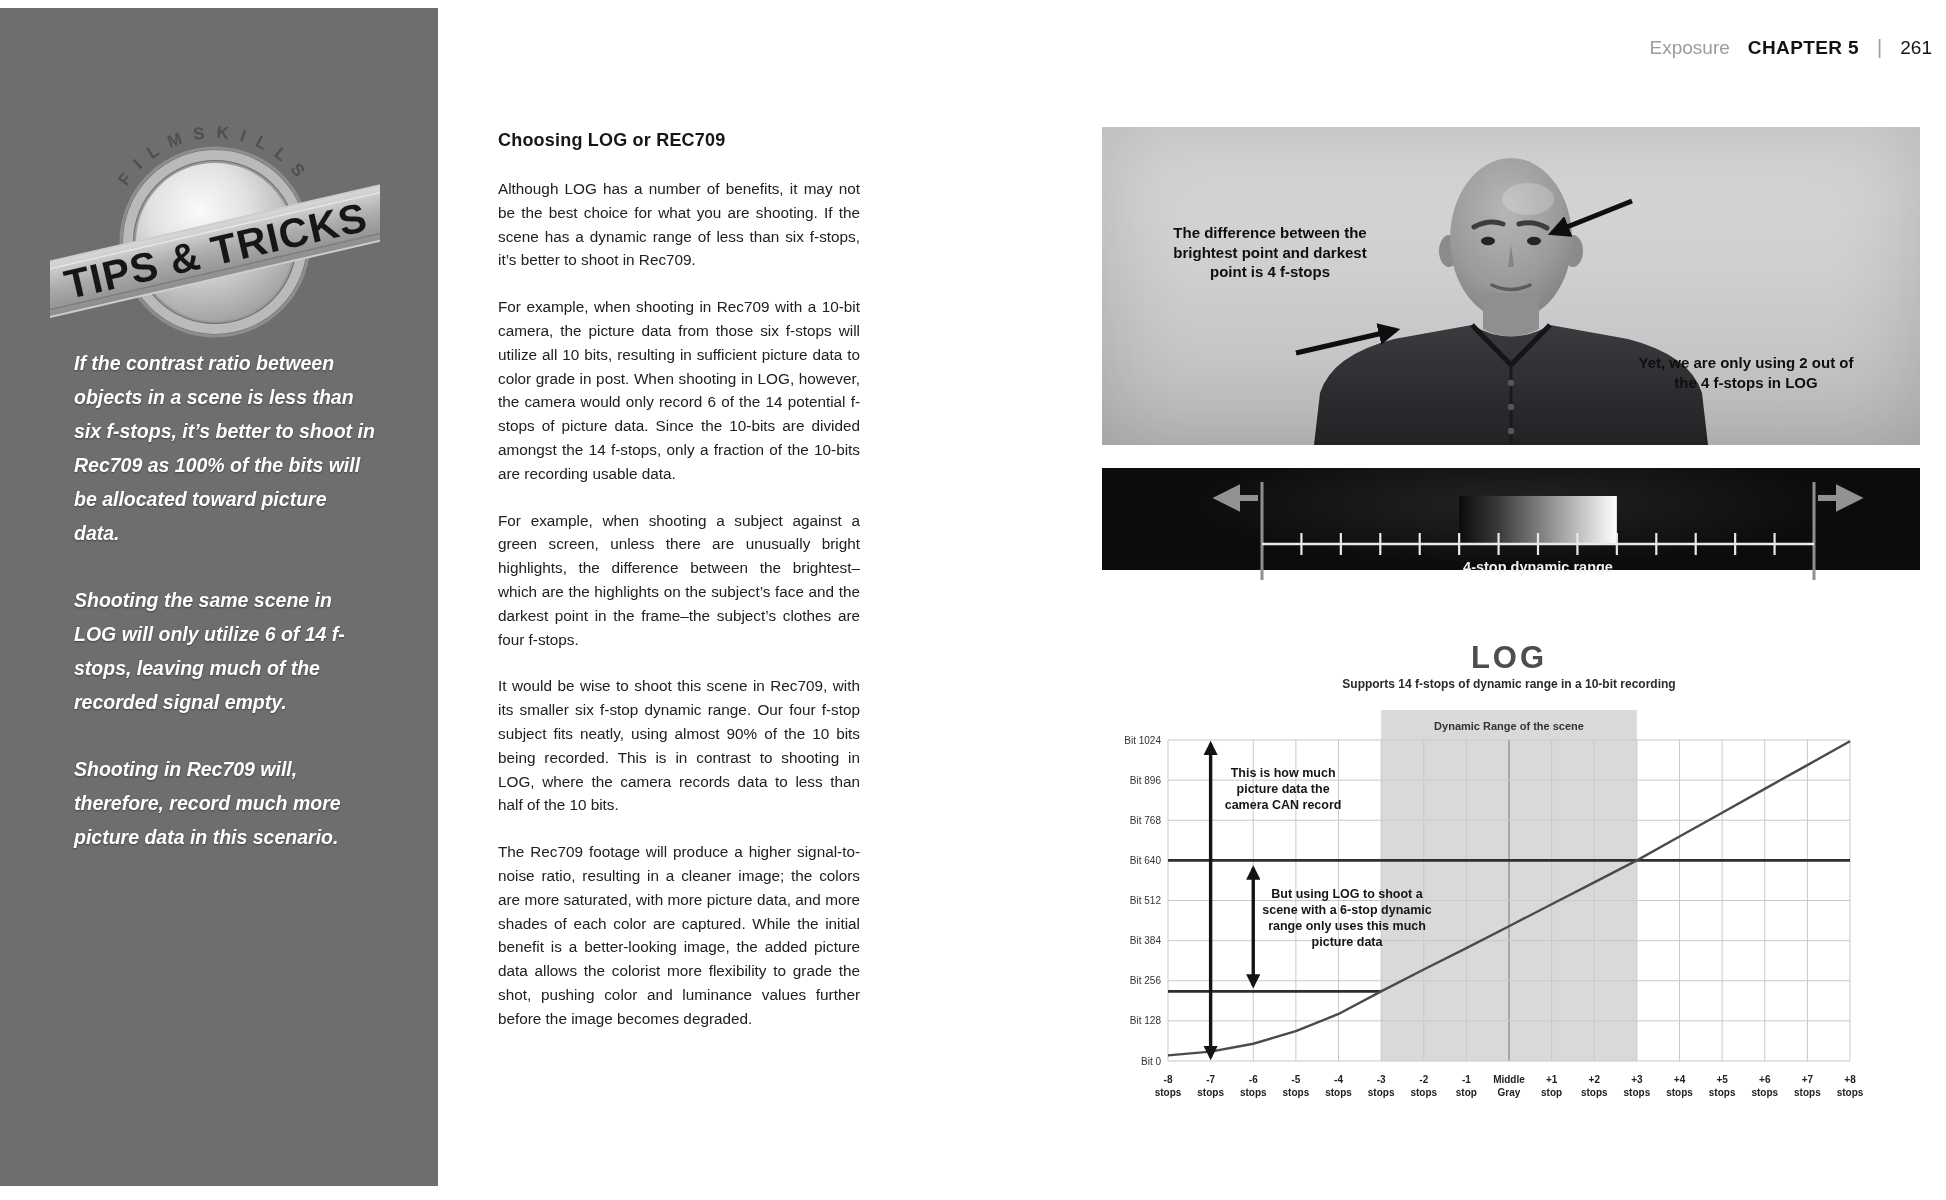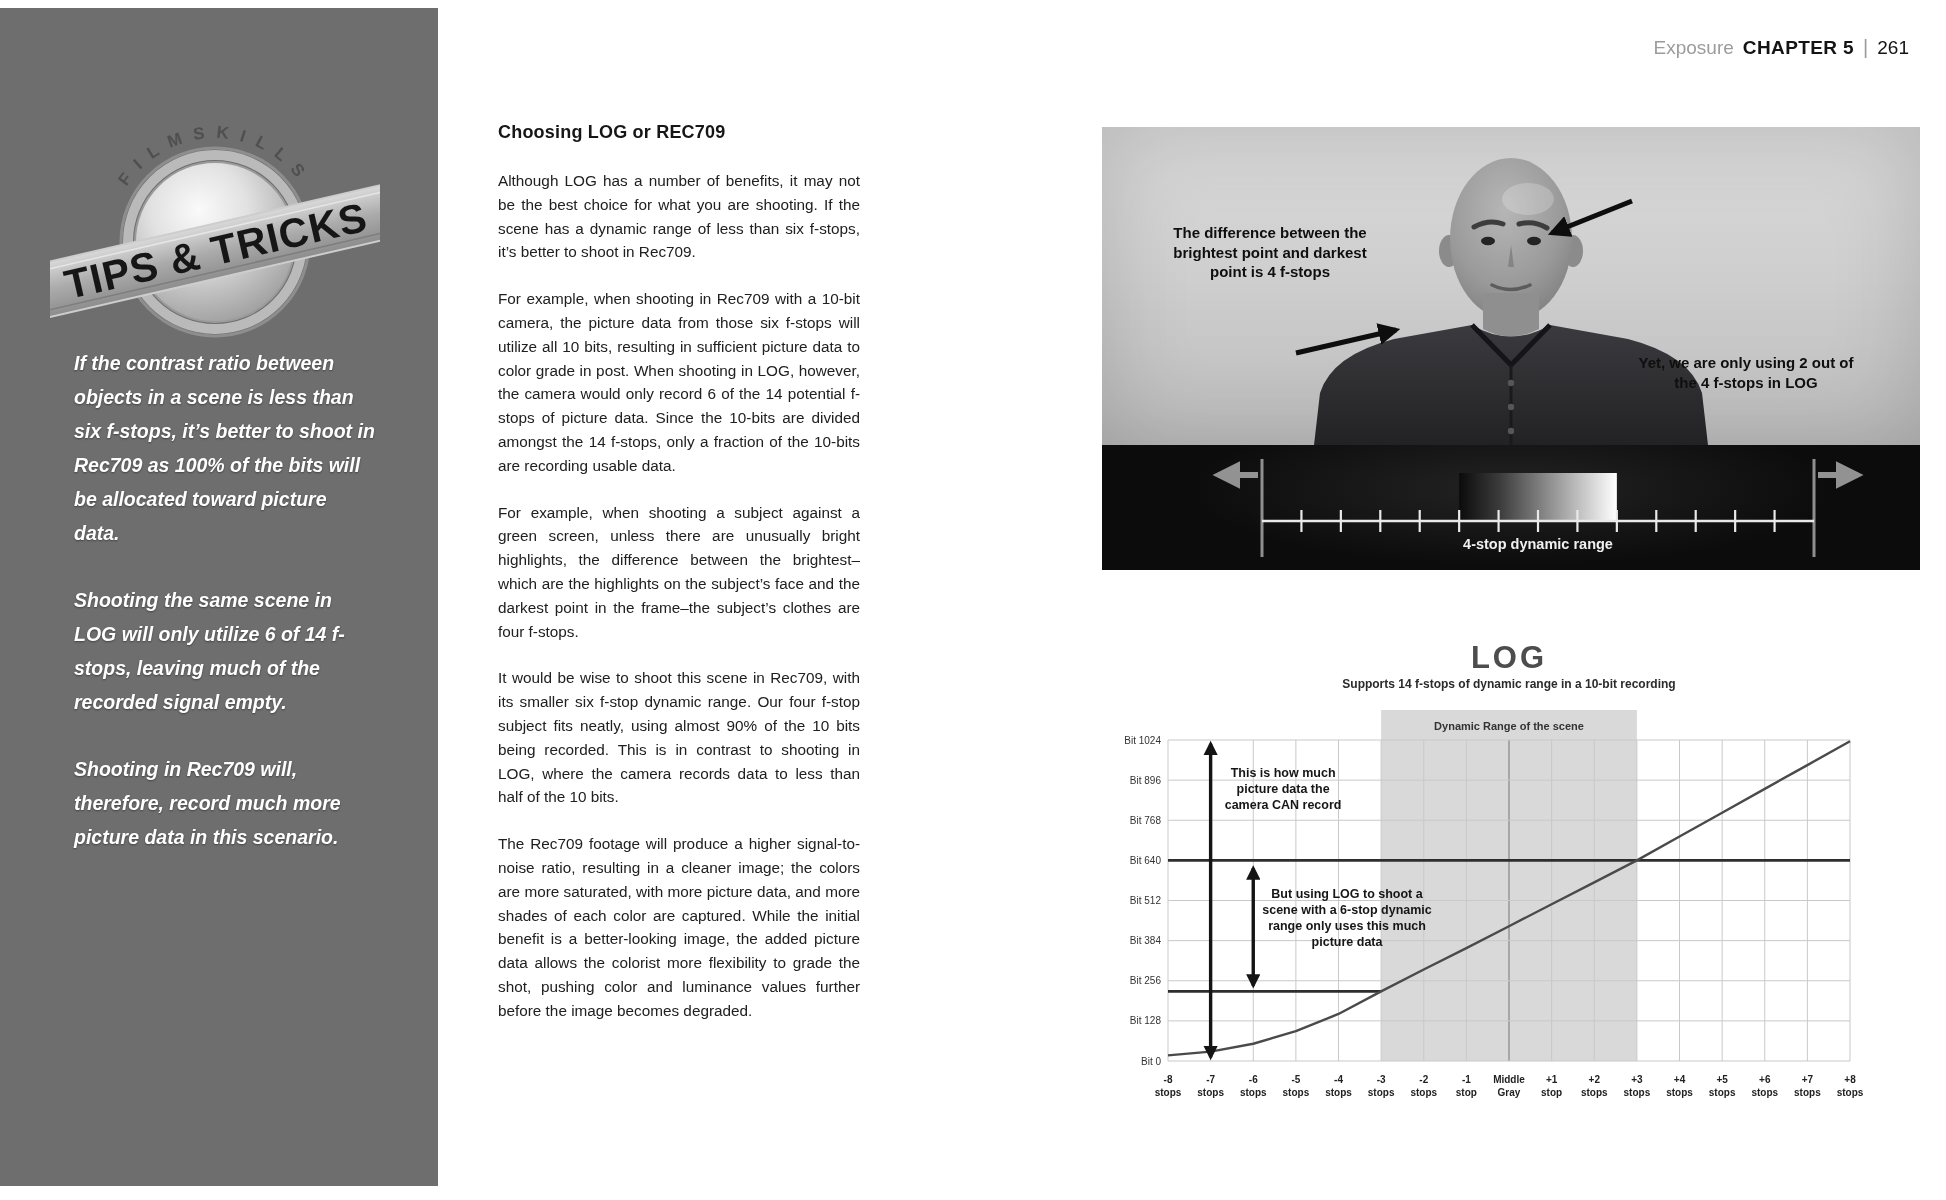--- a/index.html
+++ b/index.html
@@ -7,43 +7,43 @@
         font-family:"Liberation Sans","DejaVu Sans",sans-serif;}
 
   
   .sidebar{position:absolute;left:0;top:8px;width:438px;height:1178px;background:#6e6e6e;}
   .logo-wrap{position:absolute;left:50px;top:84px;width:330px;height:250px;}
   .sidebar-copy{position:absolute;left:74px;top:338px;width:302px;}
   .sidebar-copy p{font-style:italic;font-weight:700;color:#ffffff;font-size:19.5px;
                   line-height:34px;margin:0 0 33px 0;text-shadow:0 1px 2px rgba(0,0,0,.4);}
 
   
-  .page-header{position:absolute;top:36px;right:37px;display:flex;align-items:baseline;gap:9px;}
+  .page-header{position:absolute;top:36px;right:14px;display:flex;align-items:baseline;gap:18px;}
   .hdr-section{color:#9c9c9c;font-size:19px;}
   .hdr-chapter{color:#141414;font-size:19px;font-weight:700;letter-spacing:.4px;}
   .hdr-sep{color:#9a9a9a;font-size:20px;font-weight:300;}
   .hdr-page{color:#141414;font-size:19px;}
 
   
   .article{position:absolute;left:498px;top:122px;width:362px;}
-  .article h2{font-size:18px;font-weight:700;margin:0 0 26px 0;color:#161616;letter-spacing:.2px;}
+  .article h2{font-size:18px;font-weight:700;margin:8px 0 26px 0;color:#161616;letter-spacing:.2px;}
   .article p{font-size:15.3px;line-height:23.8px;text-align:justify;color:#202020;margin:0 0 23px 0;}
 
   
   .photo{position:absolute;left:1102px;top:127px;width:818px;height:443px;}
   .photo-top{position:absolute;left:0;top:0;right:0;height:318px;overflow:hidden;
              background:linear-gradient(180deg,#d9d9d9 0%,#cfcfcf 45%,#bcbcbc 100%);
              box-shadow:inset 0 0 90px rgba(0,0,0,.16);}
   .portrait-svg{position:absolute;left:50%;transform:translateX(-50%);bottom:0;}
   .photo-overlay{position:absolute;left:0;top:0;}
   .photo-caption{position:absolute;text-align:center;font-weight:700;color:#0f0f0f;
                  font-size:15px;line-height:19.5px;margin-top:16px;}
   .caption-left{left:44px;top:80px;width:248px;}
   .caption-right{left:512px;top:210px;width:264px;}
-  .photo-strip{position:absolute;left:0;right:0;bottom:0;height:125px;
+  .photo-strip{position:absolute;left:0;right:0;bottom:0;height:102px;
                background:radial-gradient(ellipse 55% 85% at 50% 35%, #232323 0%, #0c0c0c 72%);}
   .strip-svg{position:absolute;left:0;top:0;}
 
   
   .chart{position:absolute;left:1120px;top:626px;width:810px;height:548px;}
 </style>
 </head>
 <body>
 
 <div class="page">

